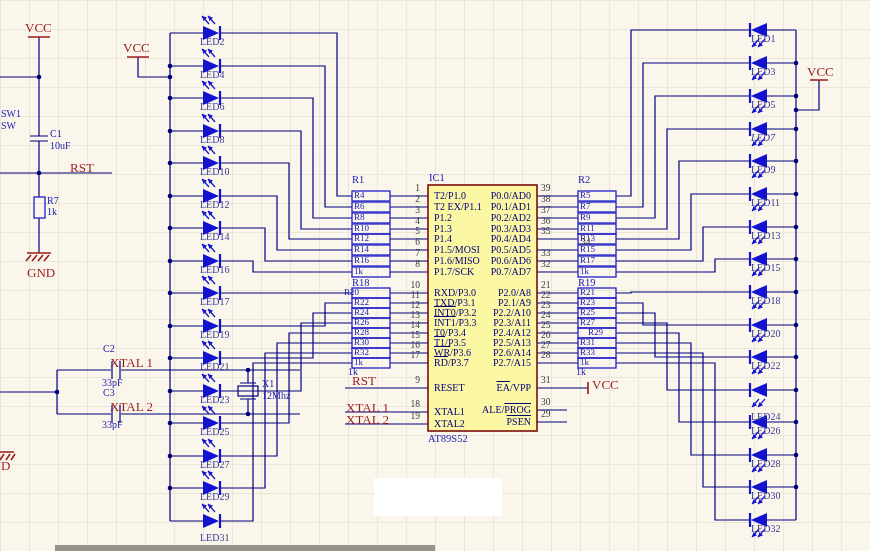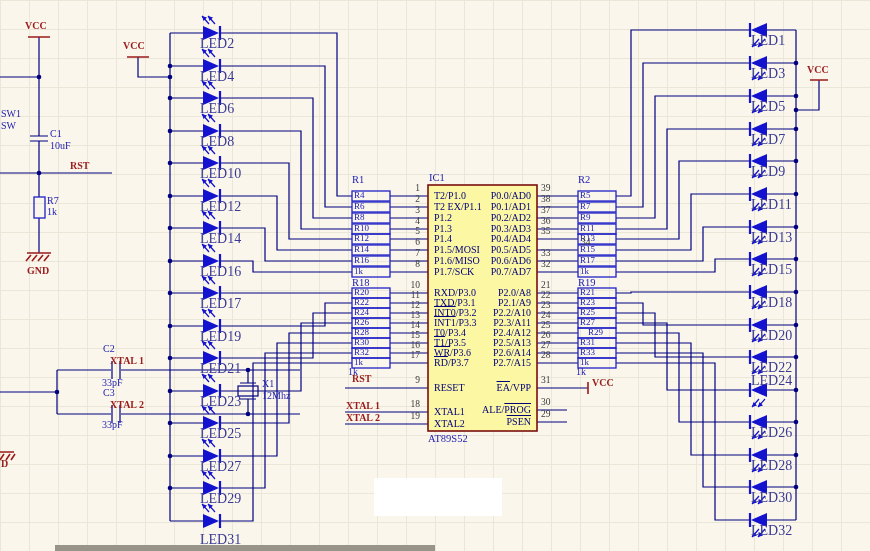--- a/index.html
+++ b/index.html
@@ -4,26 +4,26 @@
 <style>
   html,body{margin:0;padding:0;background:#e9e9e9;}
   #stage{position:relative;width:870px;height:551px;overflow:hidden;
     background-color:#FAF6EB;
     background-image:linear-gradient(#EAE6D8 1px,transparent 1px),
                      linear-gradient(90deg,#EAE6D8 1px,transparent 1px);
     background-size:29px 29px;
     font-family:"Liberation Serif","DejaVu Serif",serif;}
   svg{position:absolute;left:0;top:0;}
   .lbl{position:absolute;white-space:nowrap;line-height:1.05;}
-  .red{color:#9B1B1B;font-size:10px;font-weight:bold;}
+  .red{color:#9B1B1B;font-size:13px;}
   .blue{color:#1C1CB0;font-size:10px;}
   .hdr{color:#1C1CB0;font-size:10.5px;}
   .pinname{color:#00007B;font-size:10px;}
   .pinnum{color:#3B3B3B;font-size:9.5px;}
-  .ledlbl{color:#3A3A95;font-size:14px;}
+  .ledlbl{color:#3A3A95;font-size:10px;}
   .reslbl{color:#1C1CB0;font-size:9px;}
   .ovl{text-decoration:overline;}
   .ralign{text-align:right;}
 </style>
 </head>
 <body>
 
 <div id="stage">
   <svg id="wires" width="870" height="551" viewBox="0 0 870 551">
       <rect x="374" y="478" width="128" height="38" fill="#FFFFFF"></rect>
@@ -306,42 +306,42 @@
       <div class="lbl ledlbl" style="left: 200px; top: 330px;">LED19</div>
       <div class="lbl ledlbl" style="left: 200px; top: 362px;">LED21</div>
       <div class="lbl ledlbl" style="left: 200px; top: 395px;">LED23</div>
       <div class="lbl ledlbl" style="left: 200px; top: 427px;">LED25</div>
       <div class="lbl ledlbl" style="left: 200px; top: 460px;">LED27</div>
       <div class="lbl ledlbl" style="left: 200px; top: 492px;">LED29</div>
       <div class="lbl ledlbl" style="left: 200px; top: 525px; margin-top: 8px;">LED31</div>
       <div class="lbl ledlbl" style="left: 751px; top: 34px;">LED1</div>
       <div class="lbl ledlbl" style="left: 751px; top: 67px;">LED3</div>
       <div class="lbl ledlbl" style="left: 751px; top: 100px;">LED5</div>
-      <div class="lbl ledlbl" style="left: 751px; top: 133px;">LED7</div>
+      <div class="lbl ledlbl" style="left: 751px; top: 133px; font-style: italic;">LED7</div>
       <div class="lbl ledlbl" style="left: 751px; top: 165px;">LED9</div>
       <div class="lbl ledlbl" style="left: 751px; top: 198px;">LED11</div>
       <div class="lbl ledlbl" style="left: 751px; top: 231px;">LED13</div>
       <div class="lbl ledlbl" style="left: 751px; top: 263px;">LED15</div>
       <div class="lbl ledlbl" style="left: 751px; top: 296px;">LED18</div>
       <div class="lbl ledlbl" style="left: 751px; top: 329px;">LED20</div>
       <div class="lbl ledlbl" style="left: 751px; top: 361px;">LED22</div>
-      <div class="lbl ledlbl" style="left: 751px; top: 374px; text-align: center;">LED24</div>
+      <div class="lbl ledlbl" style="left: 751px; top: 412px; text-align: center;">LED24</div>
       <div class="lbl ledlbl" style="left: 751px; top: 426px;">LED26</div>
       <div class="lbl ledlbl" style="left: 751px; top: 459px;">LED28</div>
       <div class="lbl ledlbl" style="left: 751px; top: 491px;">LED30</div>
       <div class="lbl ledlbl" style="left: 751px; top: 524px;">LED32</div>
       <div class="lbl reslbl" style="left: 354px; top: 191px;">R4</div>
       <div class="lbl reslbl" style="left: 354px; top: 202px;">R6</div>
       <div class="lbl reslbl" style="left: 354px; top: 213px;">R8</div>
       <div class="lbl reslbl" style="left: 354px; top: 224px;">R10</div>
       <div class="lbl reslbl" style="left: 354px; top: 234px;">R12</div>
       <div class="lbl reslbl" style="left: 354px; top: 245px;">R14</div>
       <div class="lbl reslbl" style="left: 354px; top: 256px;">R16</div>
       <div class="lbl reslbl" style="left: 354px; top: 267px;">1k</div>
-      <div class="lbl reslbl" style="left: 354px; top: 288px;">R20</div>
+      <div class="lbl reslbl" style="left: 344px; top: 288px;">R20</div>
       <div class="lbl reslbl" style="left: 354px; top: 298px;">R22</div>
       <div class="lbl reslbl" style="left: 354px; top: 308px;">R24</div>
       <div class="lbl reslbl" style="left: 354px; top: 318px;">R26</div>
       <div class="lbl reslbl" style="left: 354px; top: 328px;">R28</div>
       <div class="lbl reslbl" style="left: 354px; top: 338px;">R30</div>
       <div class="lbl reslbl" style="left: 354px; top: 348px;">R32</div>
       <div class="lbl reslbl" style="left: 354px; top: 358px;">1k</div>
       <div class="lbl reslbl" style="left: 580px; top: 191px;">R5</div>
       <div class="lbl reslbl" style="left: 580px; top: 202px;">R7</div>
       <div class="lbl reslbl" style="left: 580px; top: 213px;">R9</div>

